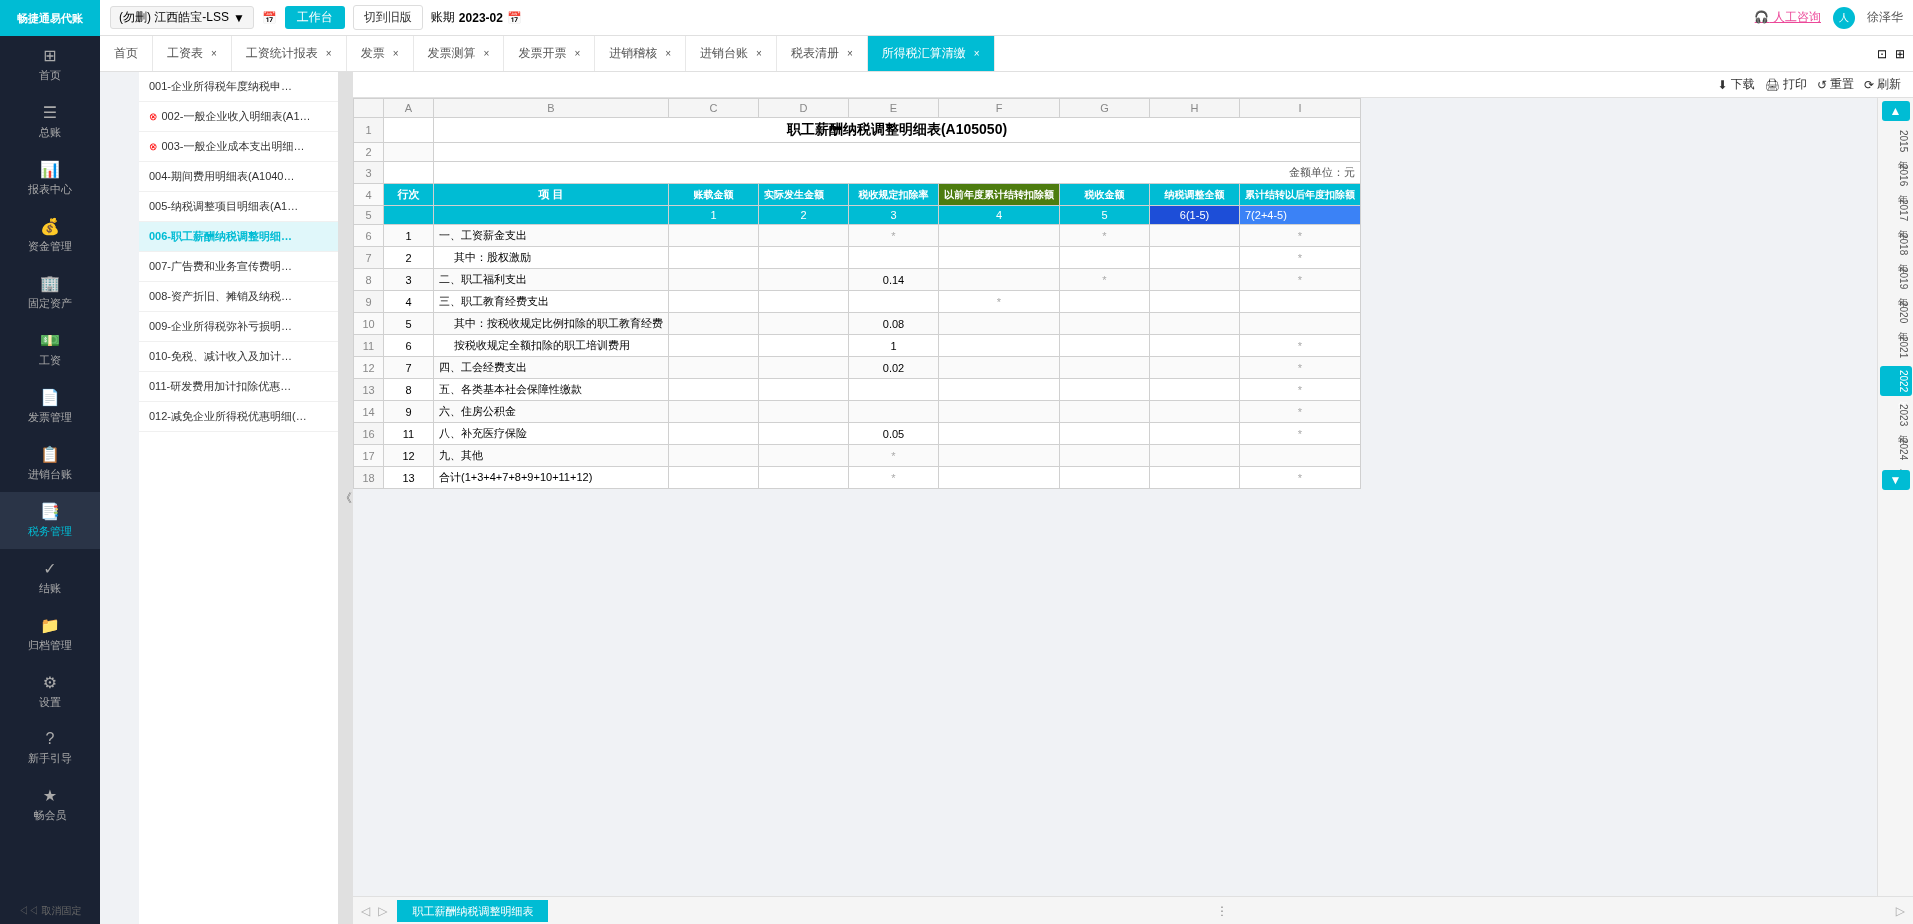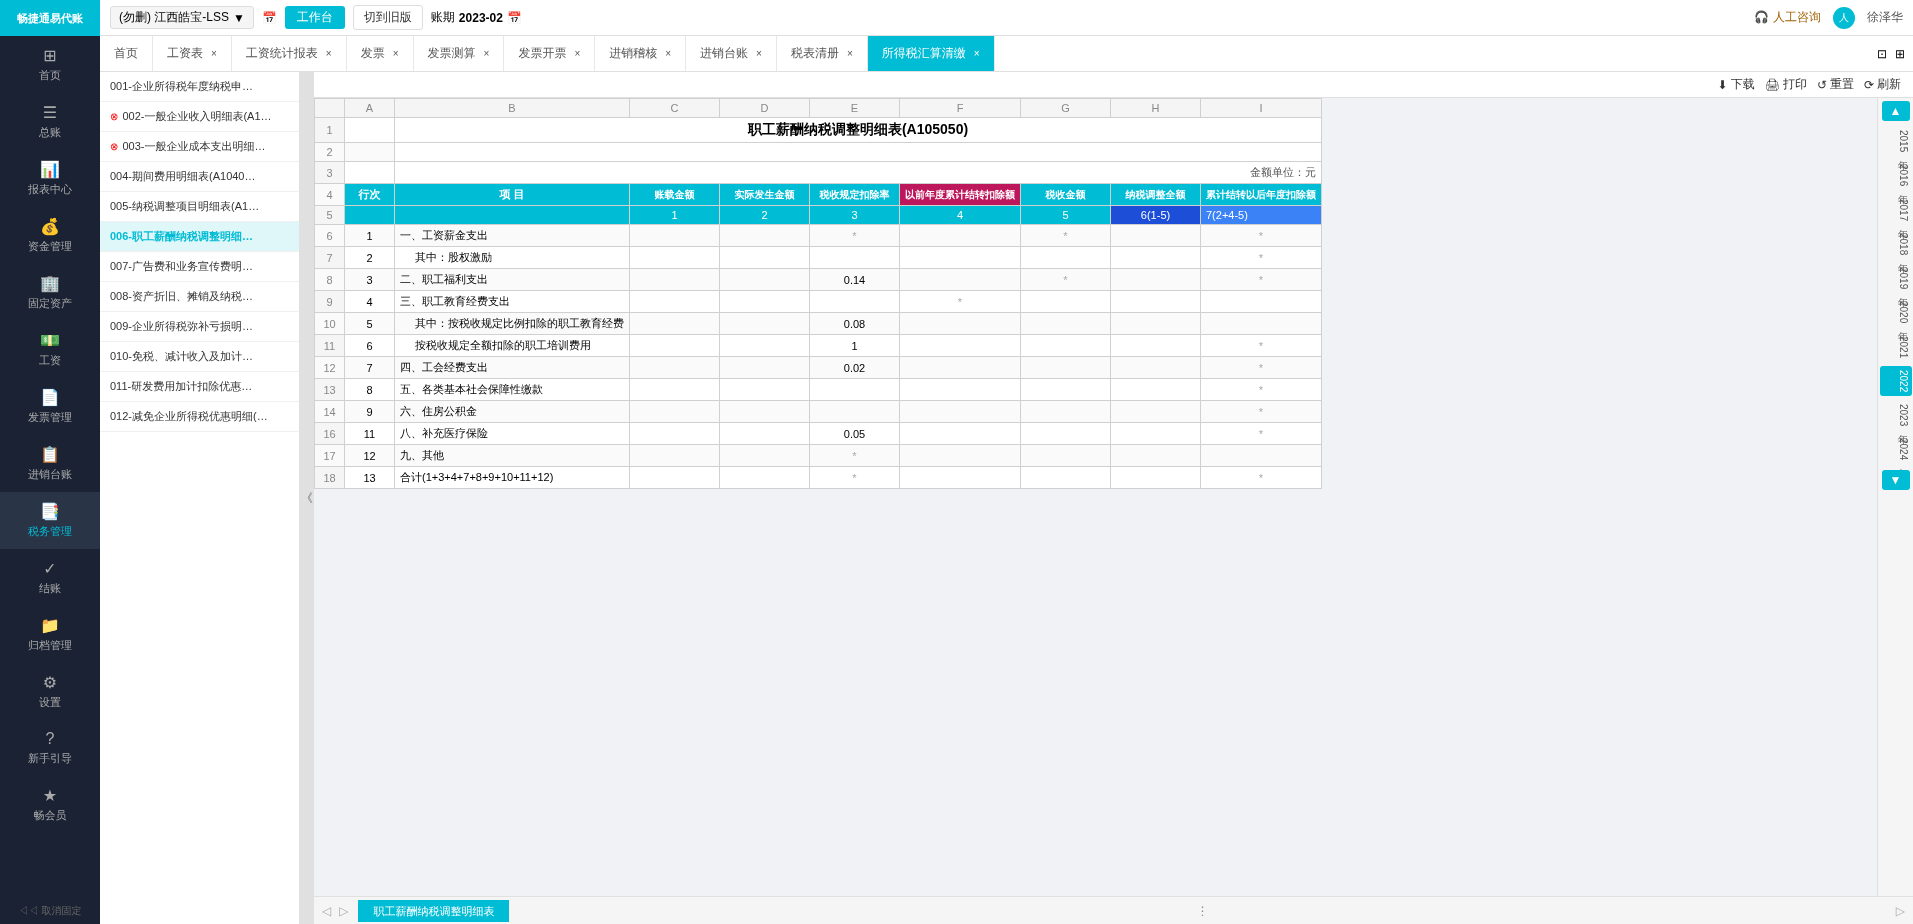--- a/index.html
+++ b/index.html
@@ -24,21 +24,21 @@
     .topbar-right { margin-left: auto; display: flex; align-items: center; gap: 12px; font-size: 12px; color: #555; }
 
     
     .tabbar { background: #fff; display: flex; align-items: center; border-bottom: 1px solid #e0e0e0; height: 36px; overflow-x: auto; }
     .tab { padding: 0 14px; height: 36px; display: flex; align-items: center; gap: 4px; cursor: pointer; font-size: 12px; color: #555; border-right: 1px solid #e8e8e8; white-space: nowrap; }
     .tab.active { background: #00bcd4; color: white; }
     .tab .close { margin-left: 4px; font-size: 10px; cursor: pointer; }
     .tab-actions { margin-left: auto; display: flex; align-items: center; padding: 0 8px; gap: 8px; }
 
     
-    .content { display: flex; flex: 1; overflow: hidden; }
+    .content { display: flex; flex: 1; overflow: hidden; padding-left: 39px; }
 
     
     .form-panel { width: 200px; background: #fff; border-right: 1px solid #e0e0e0; display: flex; flex-direction: column; overflow-y: auto; flex-shrink: 0; }
     .form-item { padding: 7px 10px; cursor: pointer; font-size: 11px; color: #333; border-bottom: 1px solid #f0f0f0; display: flex; align-items: center; gap: 4px; }
     .form-item.active { background: #e0f7fa; color: #00bcd4; font-weight: bold; }
     .form-item .err { color: red; font-size: 10px; }
 
     
     .right-main { flex: 1; display: flex; flex-direction: column; overflow: hidden; position: relative; }
 
@@ -158,21 +158,21 @@
     </div>
     <span style="cursor:pointer;">📅</span>
     <button class="topbar-btn">工作台</button>
     <button class="topbar-btn-outline">切到旧版</button>
     <div class="topbar-period">
       <span>账期</span>
       <span style="font-weight:bold;">2023-02</span>
       <span>📅</span>
     </div>
     <div class="topbar-right">
-      <span style="cursor:pointer; color:#a16207;">
+      <span style="cursor:pointer; color:#ec4899;text-decoration:underline;">
         <span>🎧</span>
         <span>人工咨询</span>
       </span>
       <span style="width:22px;height:22px;background:#00bcd4;border-radius:50%;display:inline-flex;align-items:center;justify-content:center;color:white;font-size:10px;">人</span>
       <span style="cursor:pointer;">徐泽华</span>
     </div>
   </div>
 
   <div class="tabbar">
     <div class="tab">
@@ -335,23 +335,23 @@
                 <td class="row-num">3</td>
                 <td></td>
                 <td colspan="8" style="text-align:right; background:#fff; font-size:11px; color:#555;">金额单位：元</td>
               </tr>
 
               <tr>
                 <td class="row-num">4</td>
                 <td style="background:#00bcd4;color:white;text-align:center;font-weight:bold;">行次</td>
                 <td style="background:#00bcd4;color:white;text-align:center;font-weight:bold;">项  目</td>
                 <td style="background:#00bcd4;color:white;text-align:center;font-weight:bold;font-size:10px;">账载金额</td>
-                <td style="background:#00bcd4;color:white;text-align:center;font-weight:bold;font-size:10px;">实际发生金额</td>
+                <td style="background:#00bcd4;color:white;text-align:left;font-weight:bold;font-size:10px;">实际发生金额</td>
                 <td style="background:#00bcd4;color:white;text-align:center;font-weight:bold;font-size:10px;">税收规定扣除率</td>
-                <td style="background:#be185d;color:white;text-align:center;font-weight:bold;font-size:10px;">以前年度累计结转扣除额</td>
+                <td style="background:#4d7c0f;color:white;text-align:center;font-weight:bold;font-size:10px;">以前年度累计结转扣除额</td>
                 <td style="background:#00bcd4;color:white;text-align:center;font-weight:bold;font-size:10px;font-family:Liberation Serif, serif;">税收金额</td>
                 <td style="background:#00bcd4;color:white;text-align:center;font-weight:bold;font-size:10px;">纳税调整全额</td>
                 <td style="background:#00bcd4;color:white;text-align:center;font-weight:bold;font-size:10px;">累计结转以后年度扣除额</td>
               </tr>
 
               <tr>
                 <td class="row-num">5</td>
                 <td style="background:#00bcd4;color:white;text-align:center;"></td>
                 <td style="background:#00bcd4;color:white;text-align:center;"></td>
                 <td style="background:#00bcd4;color:white;text-align:center;">1</td>

